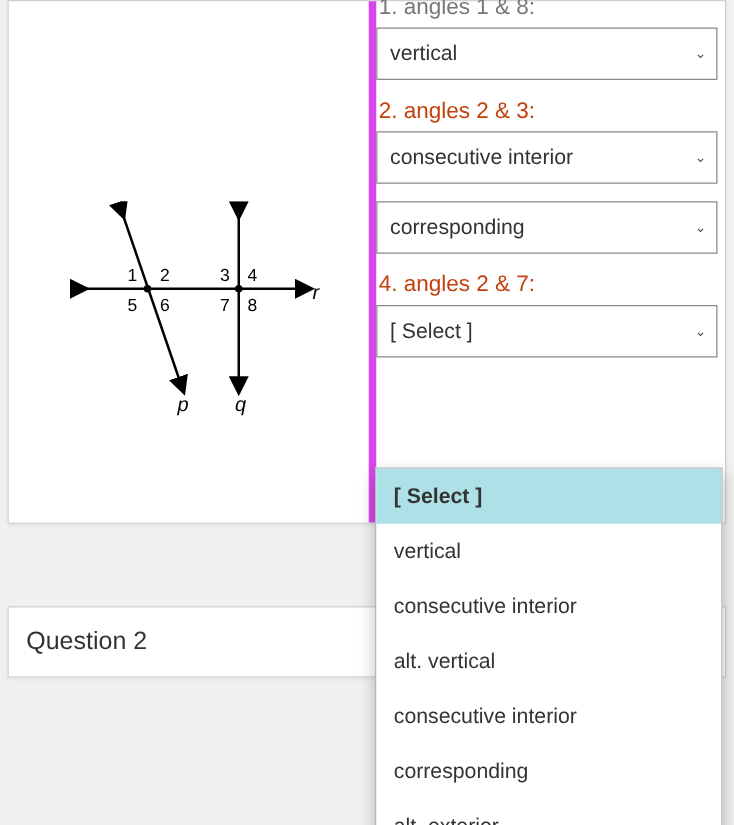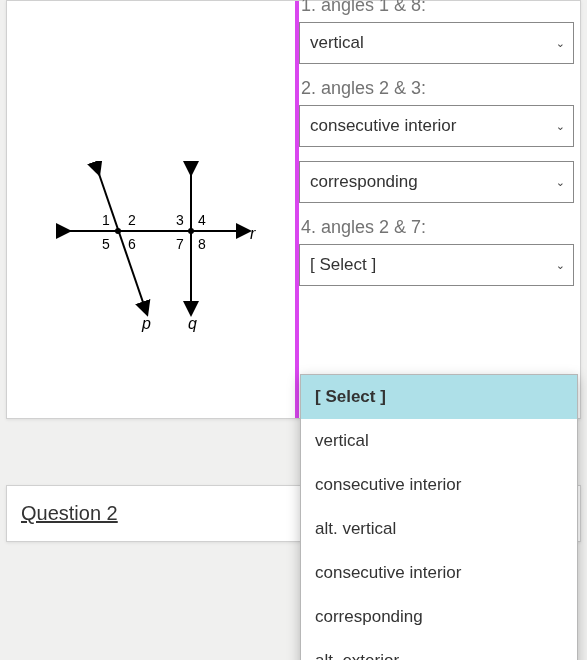--- a/index.html
+++ b/index.html
@@ -29,28 +29,28 @@
       display: flex;
       align-items: flex-start;
       justify-content: center;
     }
     .diagram {
       margin-top: 150px;
     }
     .answers-panel {
       flex: 1;
       padding: 0 6px 8px 0;
-      border-left: 4px solid #d946ef;
+      border-left: 6px solid #d946ef;
     }
     .q-item {
       margin-bottom: 14px;
     }
     .q-label {
       font-size: 18px;
-      color: #737373;
+      color: #c2410c;
       margin: 0 0 6px 2px;
     }
     .q-label.trunc {
       color: #777;
     }
     .select-box {
       width: 100%;
       border: 1px solid #888;
       background: #fff;
       padding: 10px 28px 10px 10px;
@@ -88,21 +88,20 @@
       font-weight: bold;
     }
     .next-question {
       background: #fff;
       border: 1px solid #d0d0d0;
       margin: 18px 6px 0 6px;
       padding: 16px 14px;
       font-size: 20px;
       color: #333;
       box-shadow: 0 1px 3px rgba(0,0,0,0.08);
-      text-decoration: underline;
     }
     .spacer {
       height: 40px;
     }
   </style>
 </head>
 <body>
 
 <div class="question-card">
   <div class="diagram-panel">

